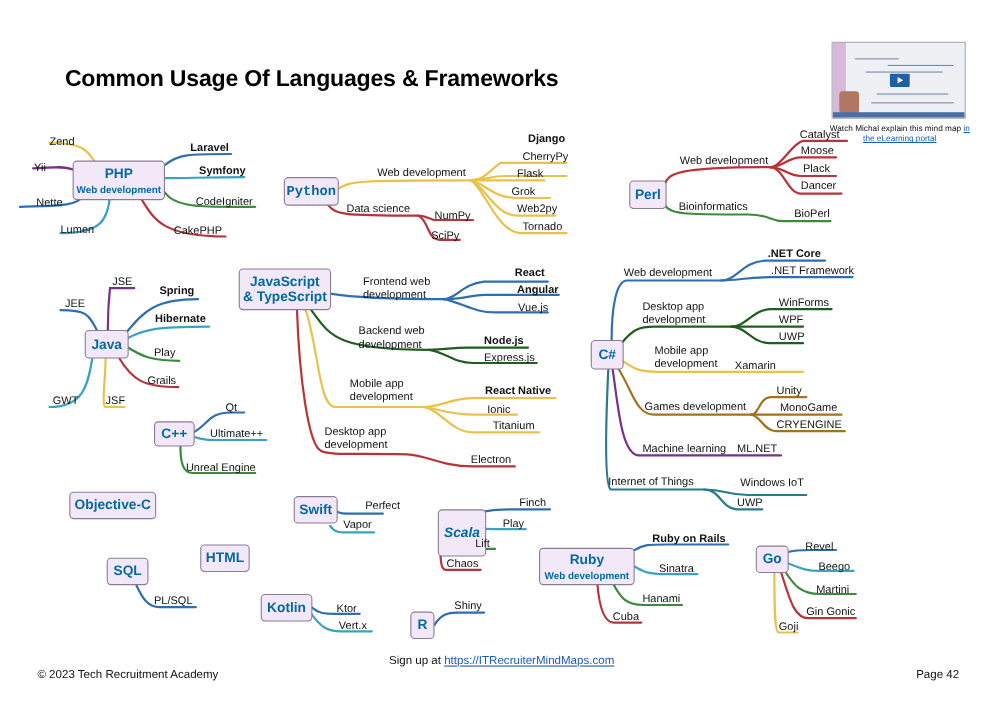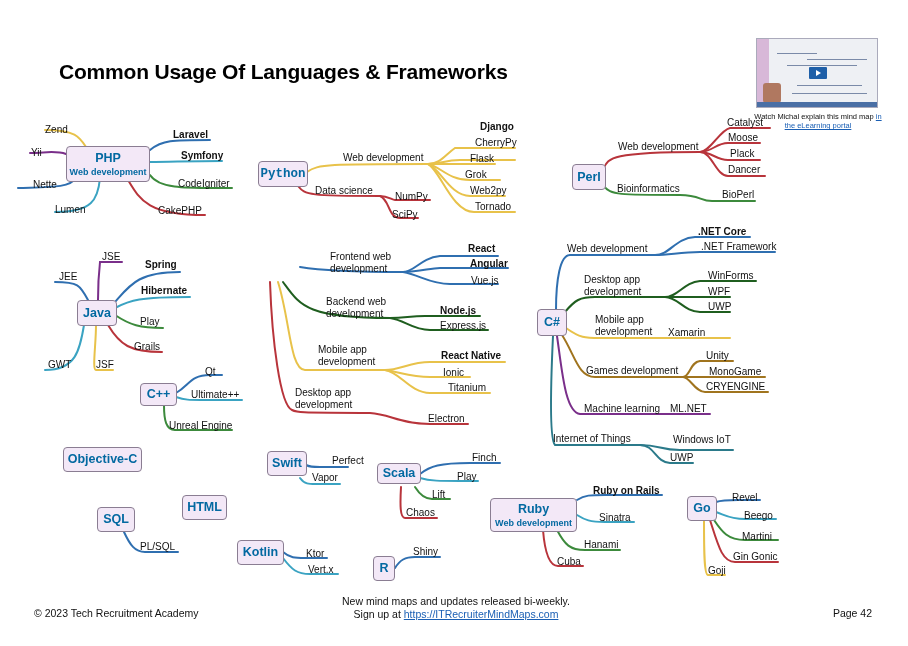--- a/index.html
+++ b/index.html
@@ -186,20 +186,24 @@
   </div>
   <span class="lbl" style="left:102px;top:251px;">JSE</span>
   <span class="lbl" style="left:59px;top:271px;">JEE</span>
   <span class="lbl b" style="left:145px;top:259px;">Spring</span>
   <span class="lbl b" style="left:141px;top:285px;">Hibernate</span>
   <span class="lbl" style="left:140px;top:316px;">Play</span>
   <span class="lbl" style="left:134px;top:341px;">Grails</span>
   <span class="lbl" style="left:48px;top:359px;">GWT</span>
   <span class="lbl" style="left:96px;top:359px;">JSF</span>
 
+  <div class="node" style="left:217px;top:244px;width:84px;height:38px;">
+    <span class="main">JavaScript</span>
+    <span class="main">&amp; TypeScript</span>
+  </div>
   <span class="lbl" style="left:330px;top:251px;">Frontend web</span>
   <span class="lbl" style="left:330px;top:263px;">development</span>
   <span class="lbl b" style="left:468px;top:243px;">React</span>
   <span class="lbl b" style="left:470px;top:258px;">Angular</span>
   <span class="lbl" style="left:471px;top:275px;">Vue.js</span>
   <span class="lbl" style="left:326px;top:296px;">Backend web</span>
   <span class="lbl" style="left:326px;top:308px;">development</span>
   <span class="lbl b" style="left:440px;top:305px;">Node.js</span>
   <span class="lbl" style="left:440px;top:320px;">Express.js</span>
   <span class="lbl" style="left:318px;top:344px;">Mobile app</span>
@@ -245,21 +249,21 @@
   <div class="node" style="left:63px;top:447px;width:79px;height:25px;">
     <span class="main">Objective-C</span>
   </div>
 
   <div class="node" style="left:267px;top:451px;width:40px;height:25px;">
     <span class="main">Swift</span>
   </div>
   <span class="lbl" style="left:332px;top:455px;">Perfect</span>
   <span class="lbl" style="left:312px;top:472px;">Vapor</span>
 
-  <div class="node" style="left:377px;top:463px;width:44px;height:21px;">
+  <div class="node" style="left:398px;top:463px;width:44px;height:43px;font-style:italic;">
     <span class="main">Scala</span>
   </div>
   <span class="lbl" style="left:472px;top:452px;">Finch</span>
   <span class="lbl" style="left:457px;top:471px;">Play</span>
   <span class="lbl" style="left:432px;top:489px;">Lift</span>
   <span class="lbl" style="left:406px;top:507px;">Chaos</span>
 
   <div class="node" style="left:182px;top:495px;width:45px;height:25px;">
     <span class="main">HTML</span>
   </div>
@@ -293,19 +297,18 @@
     <span class="main">Go</span>
   </div>
   <span class="lbl" style="left:732px;top:492px;">Revel</span>
   <span class="lbl" style="left:744px;top:510px;">Beego</span>
   <span class="lbl" style="left:742px;top:531px;">Martini</span>
   <span class="lbl" style="left:733px;top:551px;">Gin Gonic</span>
   <span class="lbl" style="left:708px;top:565px;">Goji</span>
 
   <div class="footer-left">© 2023 Tech Recruitment Academy</div>
   <div class="footer-center">
-    <div>New mind maps and updates released bi-weekly.</div>
     <div>
       <span>Sign up at </span><a>https://ITRecruiterMindMaps.com</a>
     </div>
   </div>
   <div class="footer-right">Page 42</div>
 </div>
 
 </body></html>

